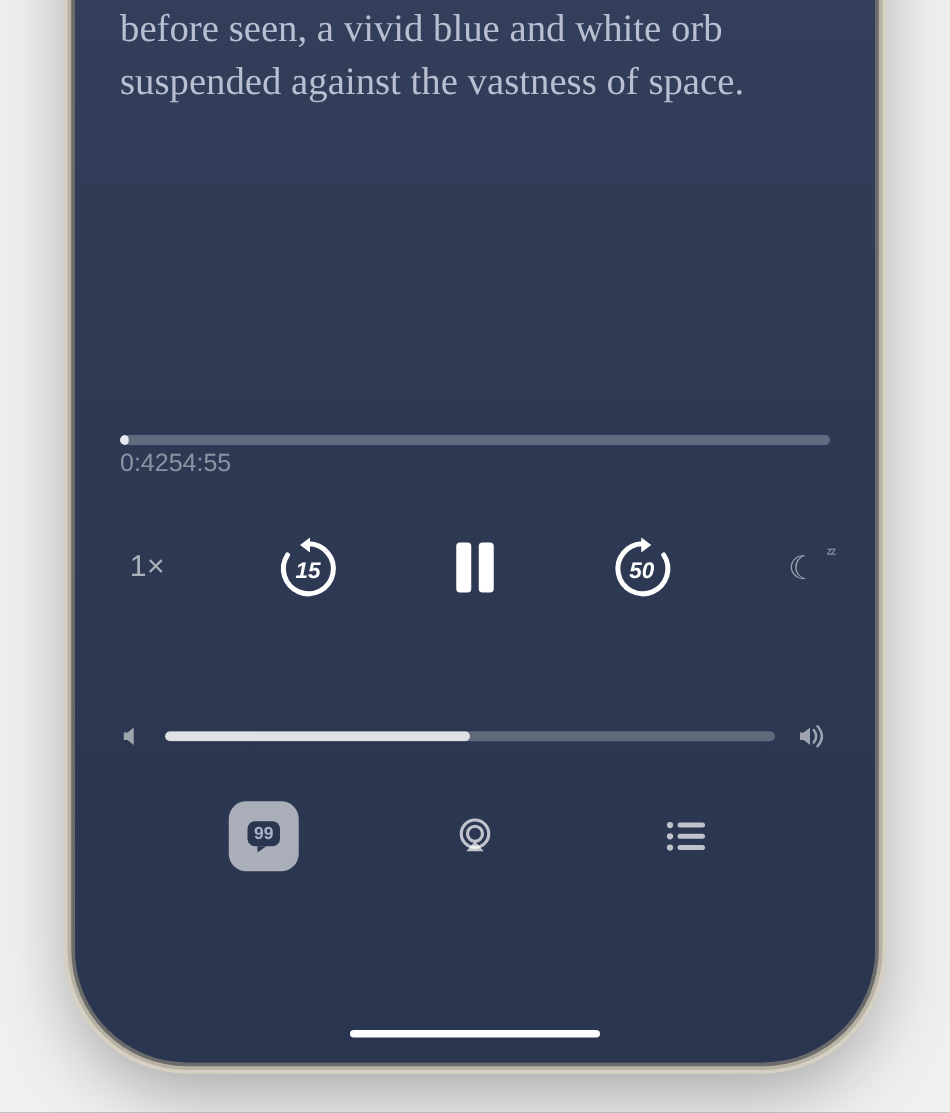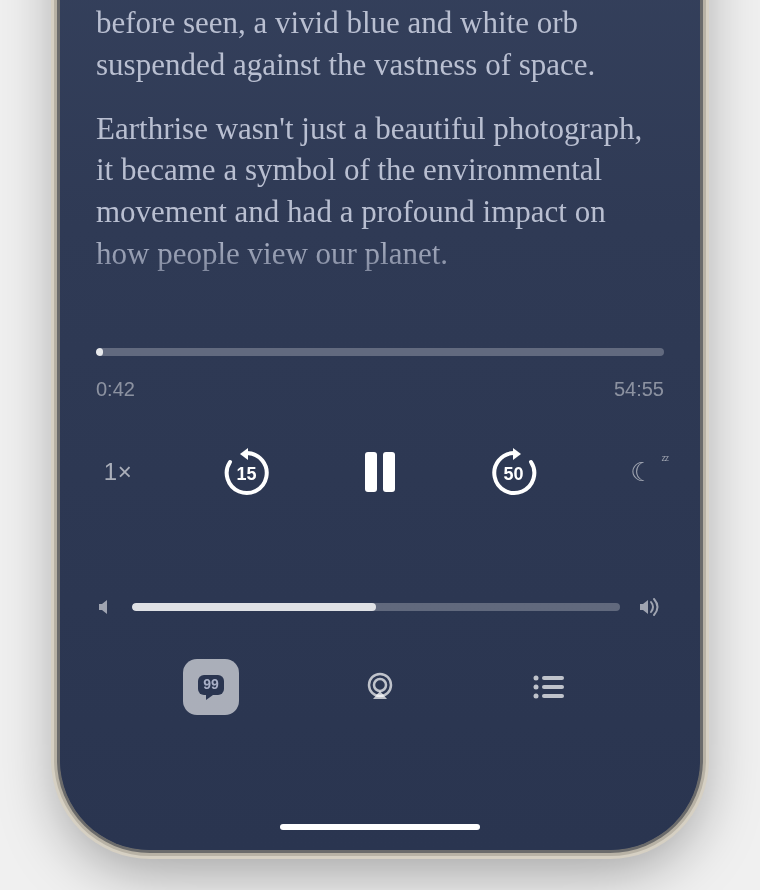--- a/index.html
+++ b/index.html
@@ -68,22 +68,21 @@
     overflow: hidden;
   }
   .track .fill {
     position: absolute;
     left: 0; top: 0; bottom: 0;
     background: rgba(255,255,255,0.85);
     border-radius: 4px;
   }
   .times {
     display: flex;
-    justify-content: space-between;
-    margin-top: 22px;
+    margin-top: 4px;
     font-size: 20px;
     color: rgba(255,255,255,0.45);
     font-variant-numeric: tabular-nums;
   }
 
   
   .controls {
     margin-top: 44px;
     display: flex;
     align-items: center;
@@ -98,20 +97,21 @@
   .speed {
     font-size: 24px;
     color: rgba(255,255,255,0.6);
     letter-spacing: 0.5px;
     min-width: 44px;
   }
   .skip {
     position: relative;
     width: 54px;
     height: 54px;
+    font-style: italic;
   }
   .skip svg { width: 54px; height: 54px; display:block; }
   .skip .num {
     position: absolute;
     inset: 0;
     display: flex;
     align-items: center;
     justify-content: center;
     font-size: 18px;
     font-weight: 600;
@@ -196,21 +196,20 @@
 </style>
 </head>
 <body>
 
 <div class="stage">
   <div class="phone">
     <div class="screen">
 
       <div class="transcript">
         <p>showed our planet in a way people had never before seen, a vivid blue and white orb suspended against the vastness of space.</p>
-        <p>Earthrise wasn't just a beautiful photograph, it became a symbol of the environmental movement and had a profound impact on how people view our planet.</p>
       </div>
 
       <div class="progress-row">
         <div class="track">
           <div class="fill" style="width:1.3%"></div>
         </div>
         <div class="times">
           <span>0:42</span>
           <span>54:55</span>
         </div>

